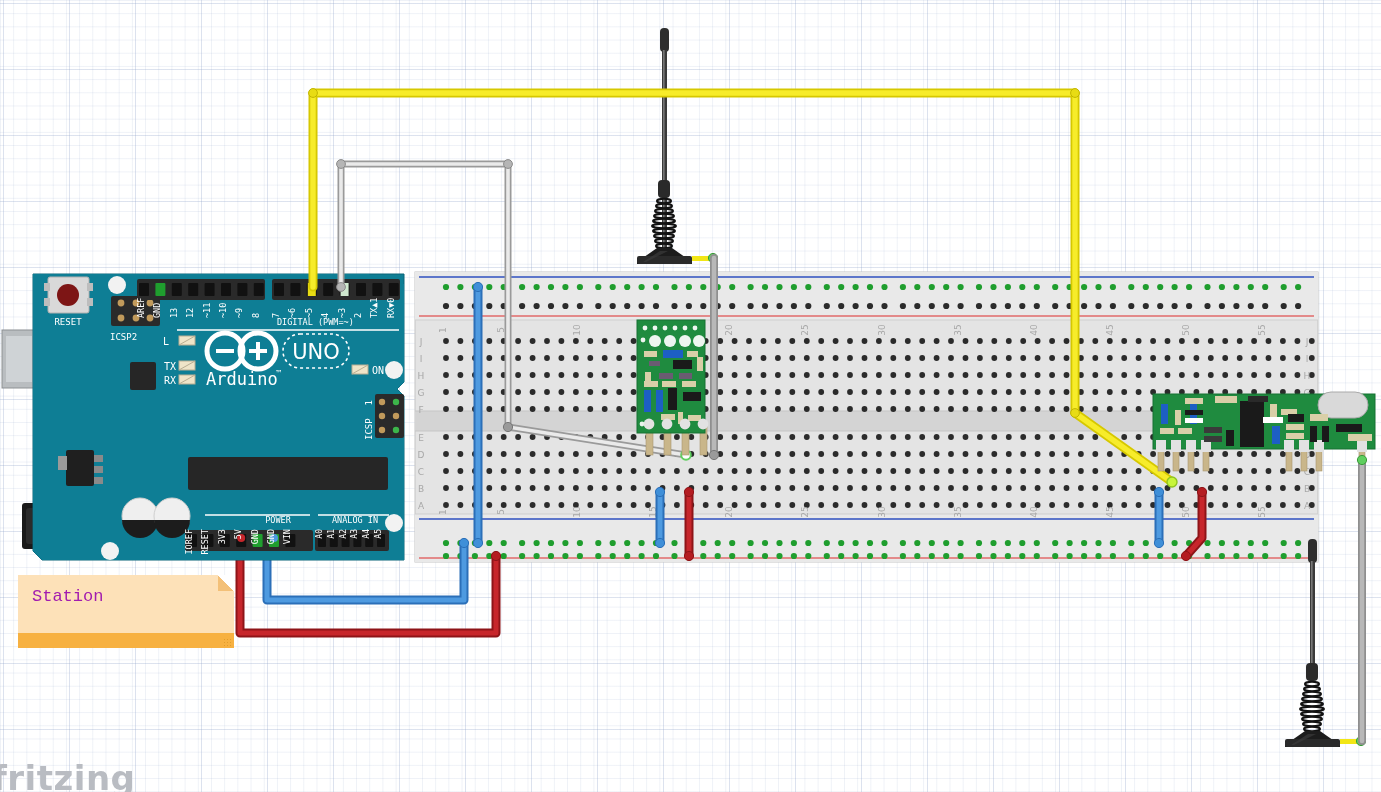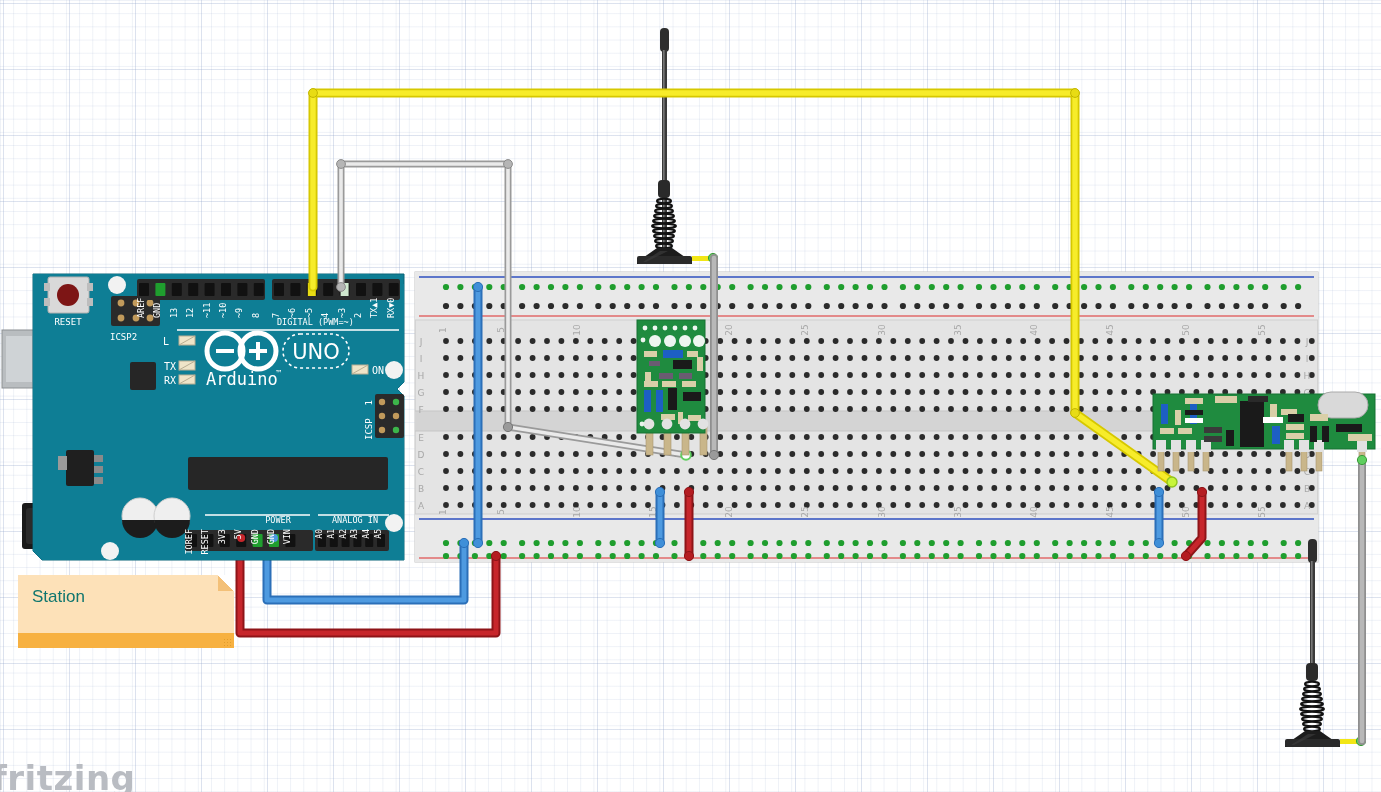--- a/index.html
+++ b/index.html
@@ -47,22 +47,22 @@
     position:absolute;left:0;top:58px;width:216px;height:15px;
     background:#f7b141;
   }
   #note .grip{
     position:absolute;right:3px;bottom:2px;width:8px;height:8px;
     background-image:radial-gradient(#e09c2d 38%,transparent 40%);
     background-size:3px 3px;
   }
   #note .txt{
     position:absolute;left:14px;top:12px;
-    font-size:17px;color:#0f766e;
-    font-family:Liberation Sans, sans-serif;
+    font-size:17px;color:#a21caf;
+    font-family:Liberation Mono, monospace;
   }
   text{user-select:none;}
 </style>
 </head>
 <body>
 
 <div id="grid"></div>
 
 <div id="stage">
 

